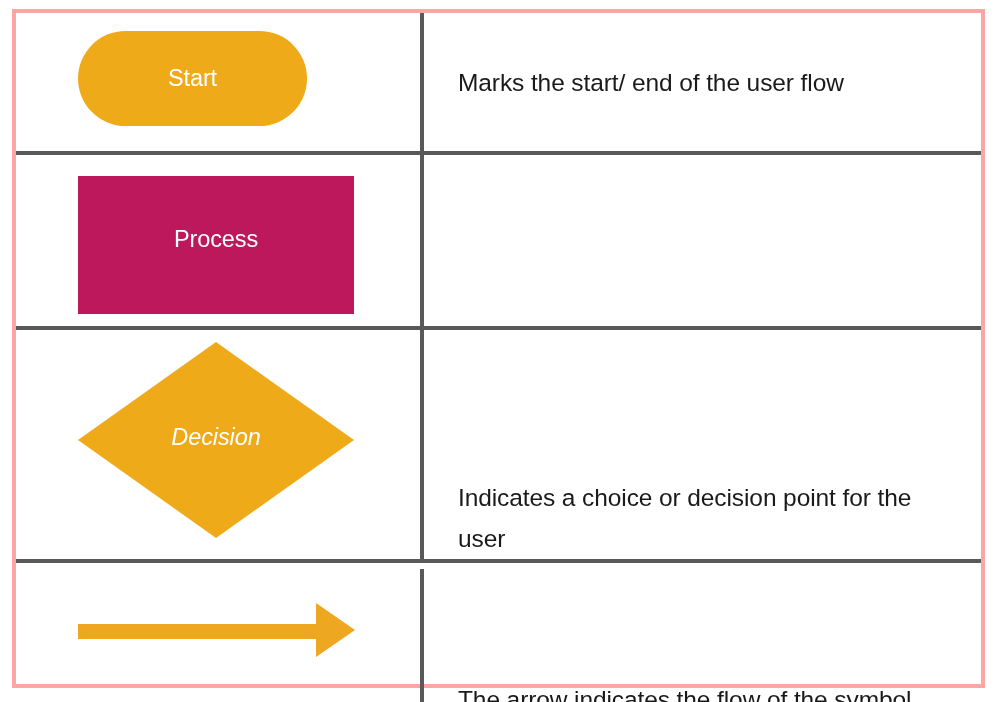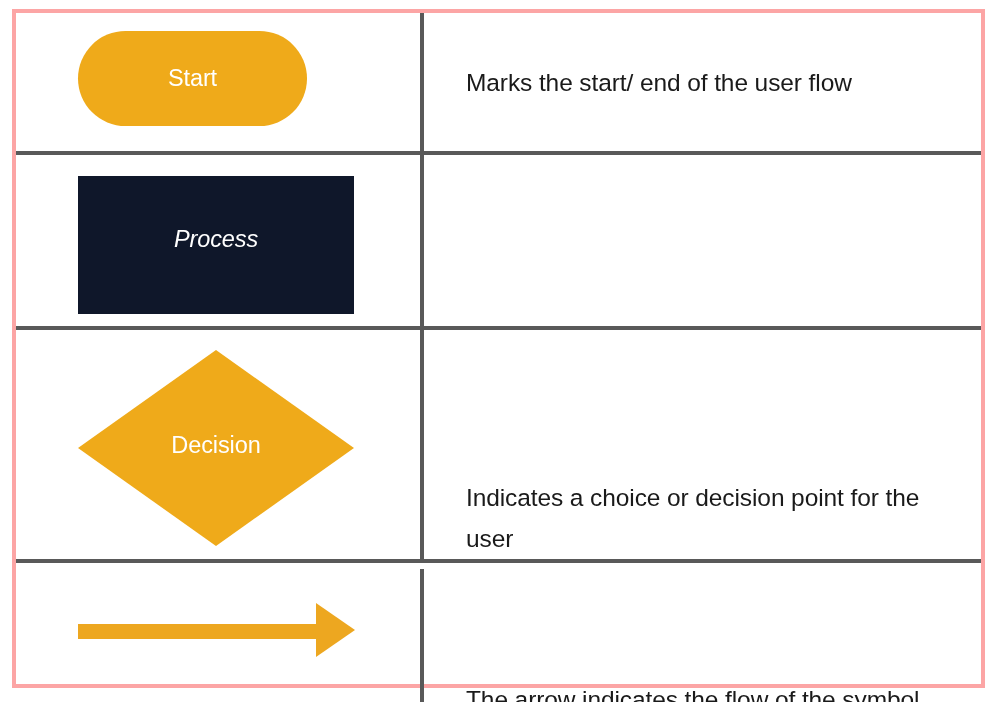--- a/index.html
+++ b/index.html
@@ -47,21 +47,20 @@
   }
 
   .desc-cell {
     position: relative;
     flex: 1 1 auto;
     height: 100%;
     padding-left: 34px;
     display: flex;
     flex-direction: column;
     justify-content: center;
-    margin-left: 8px;
   }
 
   .desc-cell.top-aligned { justify-content: flex-end; padding-top: 46px; }
 
   .desc-text {
     font-family: "Liberation Sans", sans-serif;
     font-size: 24.5px;
     line-height: 41px;
     color: #1a1a1a;
     letter-spacing: -0.1px;
@@ -91,35 +90,35 @@
     justify-content: center;
   }
 
   
   .process-shape {
     position: absolute;
     left: 62px;
     top: 21px;
     width: 276px;
     height: 138px;
-    background: #0f172a;
+    background: #be185d;
     display: flex;
     align-items: center;
     justify-content: center;
-    font-style: italic;
   }
   .process-shape .shape-label { transform: translateY(-6px); }
 
   
   .decision-shape {
     position: absolute;
     left: 62px;
-    top: 20px;
+    top: 12px;
     width: 276px;
     height: 196px;
+    font-style: italic;
   }
   .decision-shape .diamond-fill {
     position: absolute;
     inset: 0;
     background: #EFAA1A;
     clip-path: polygon(50% 0%, 100% 50%, 50% 100%, 0% 50%);
   }
   .decision-shape .shape-label {
     position: absolute;
     left: 0;

